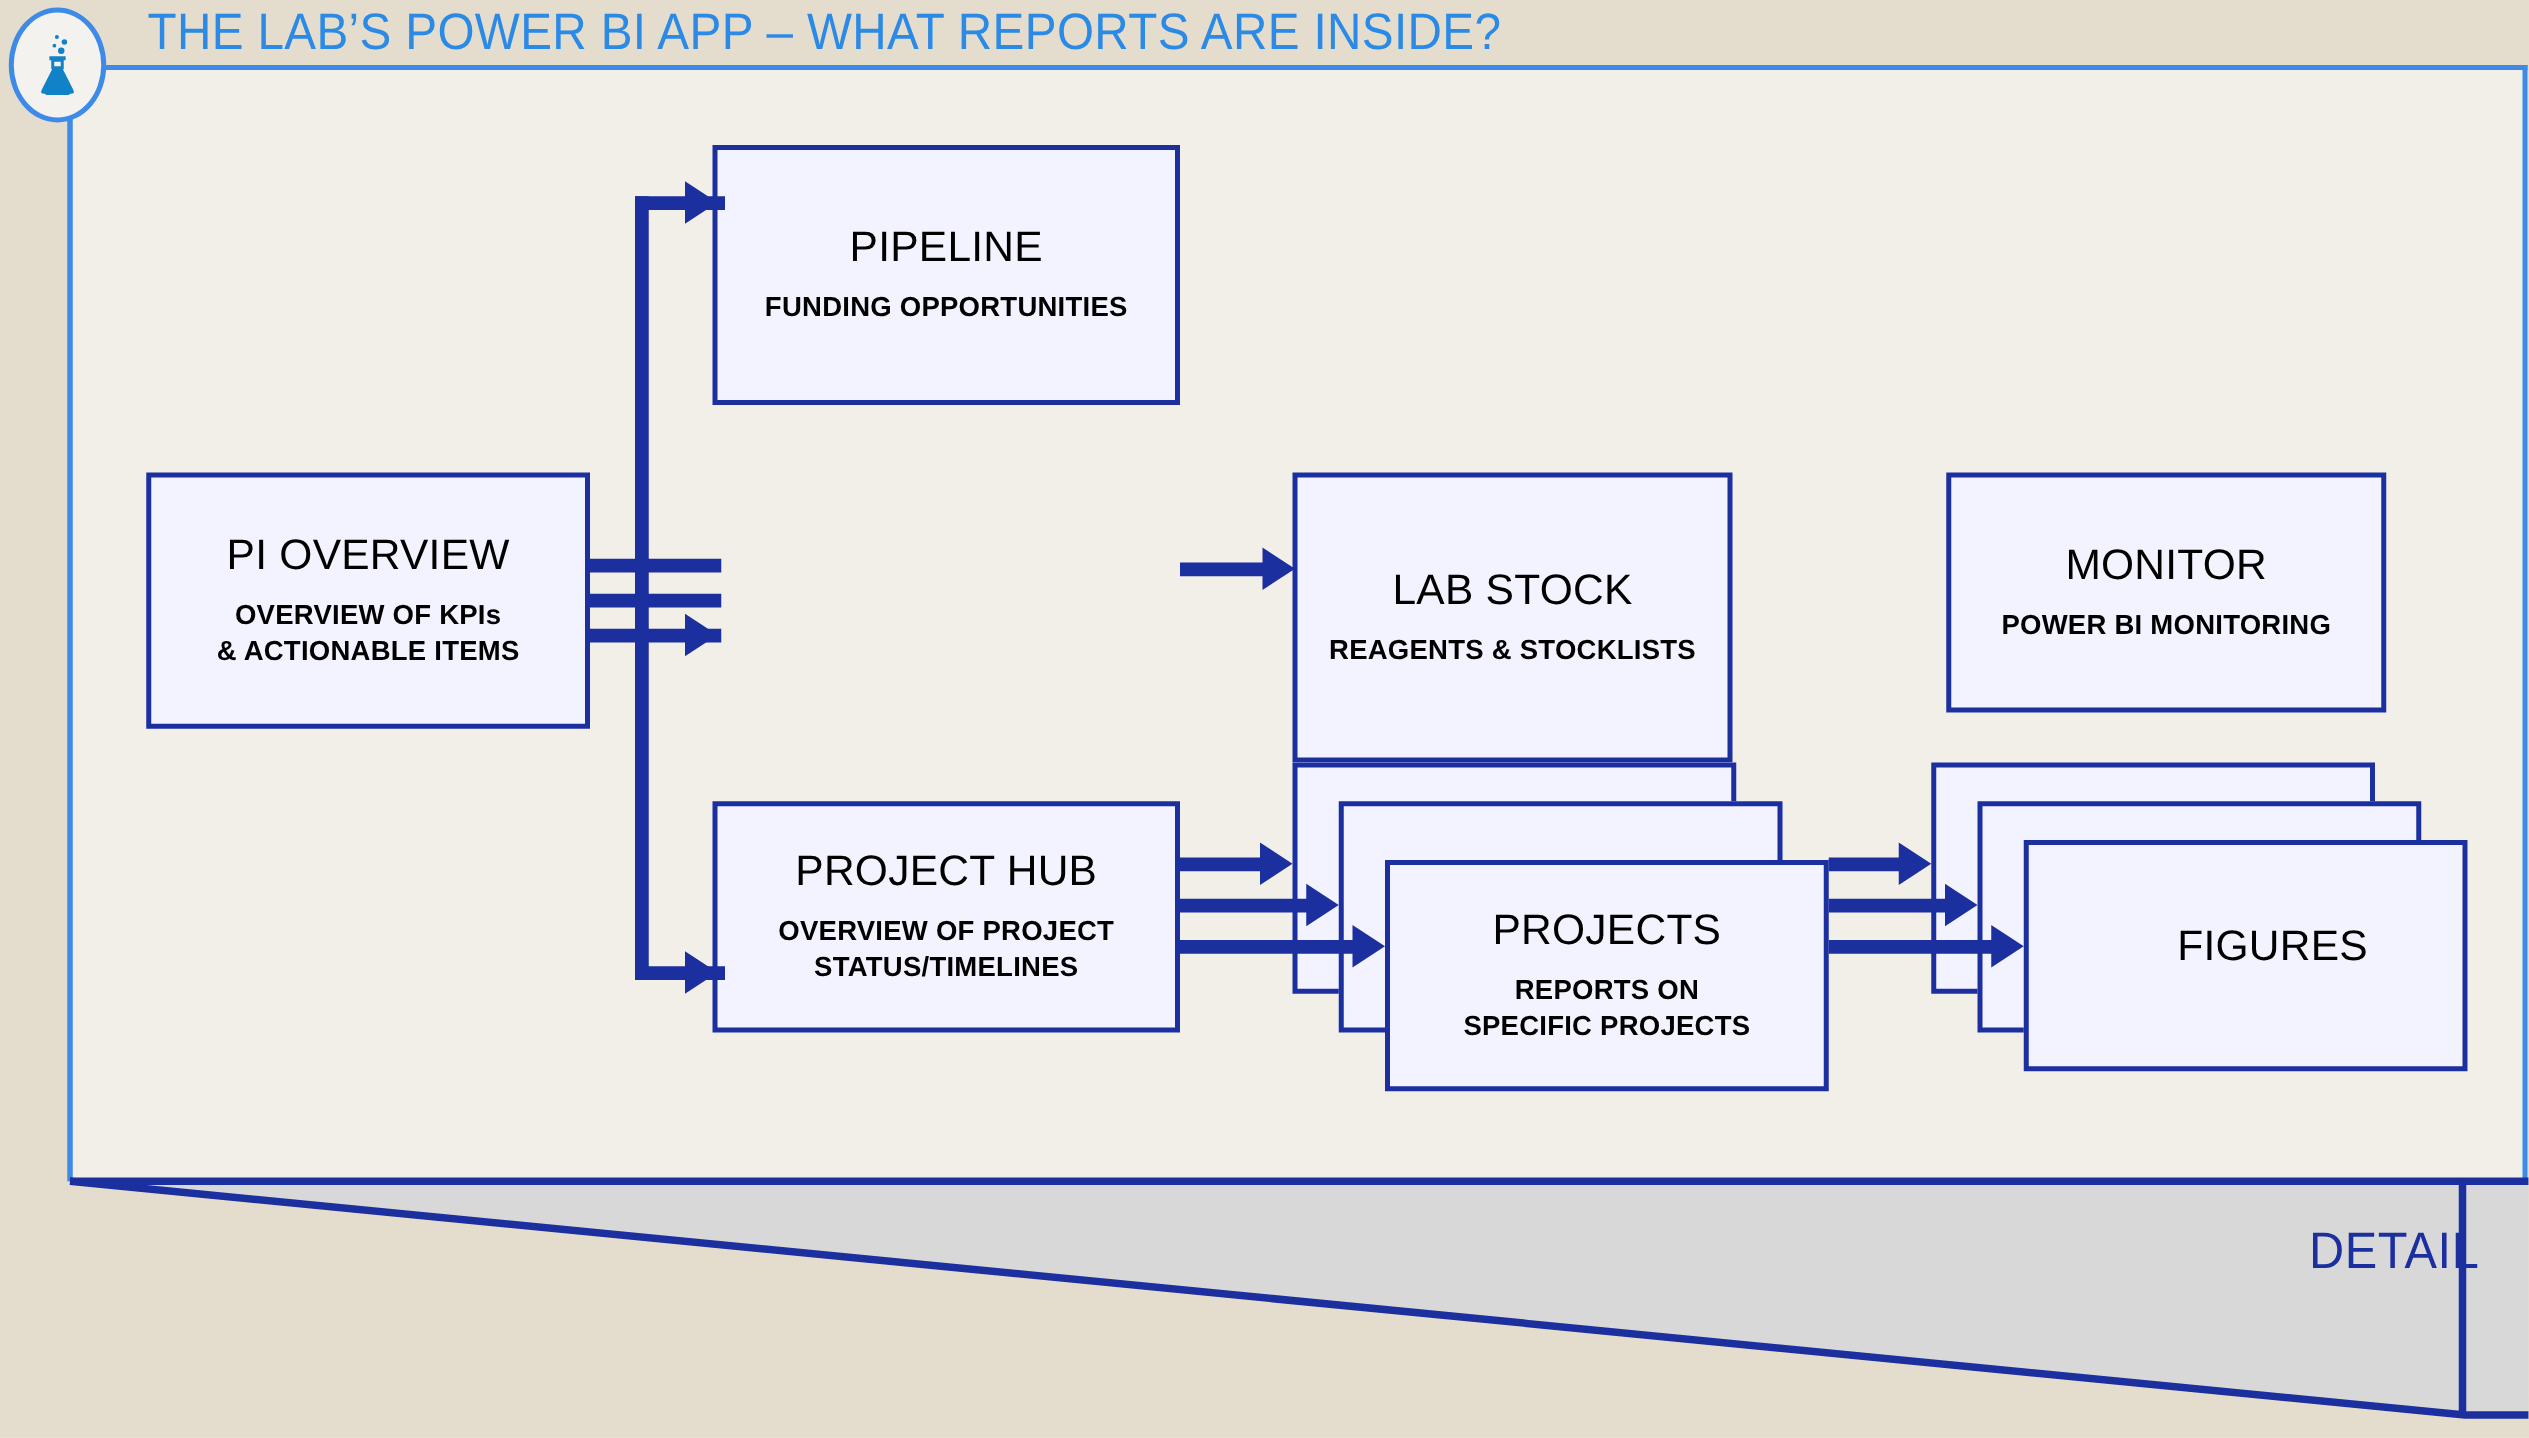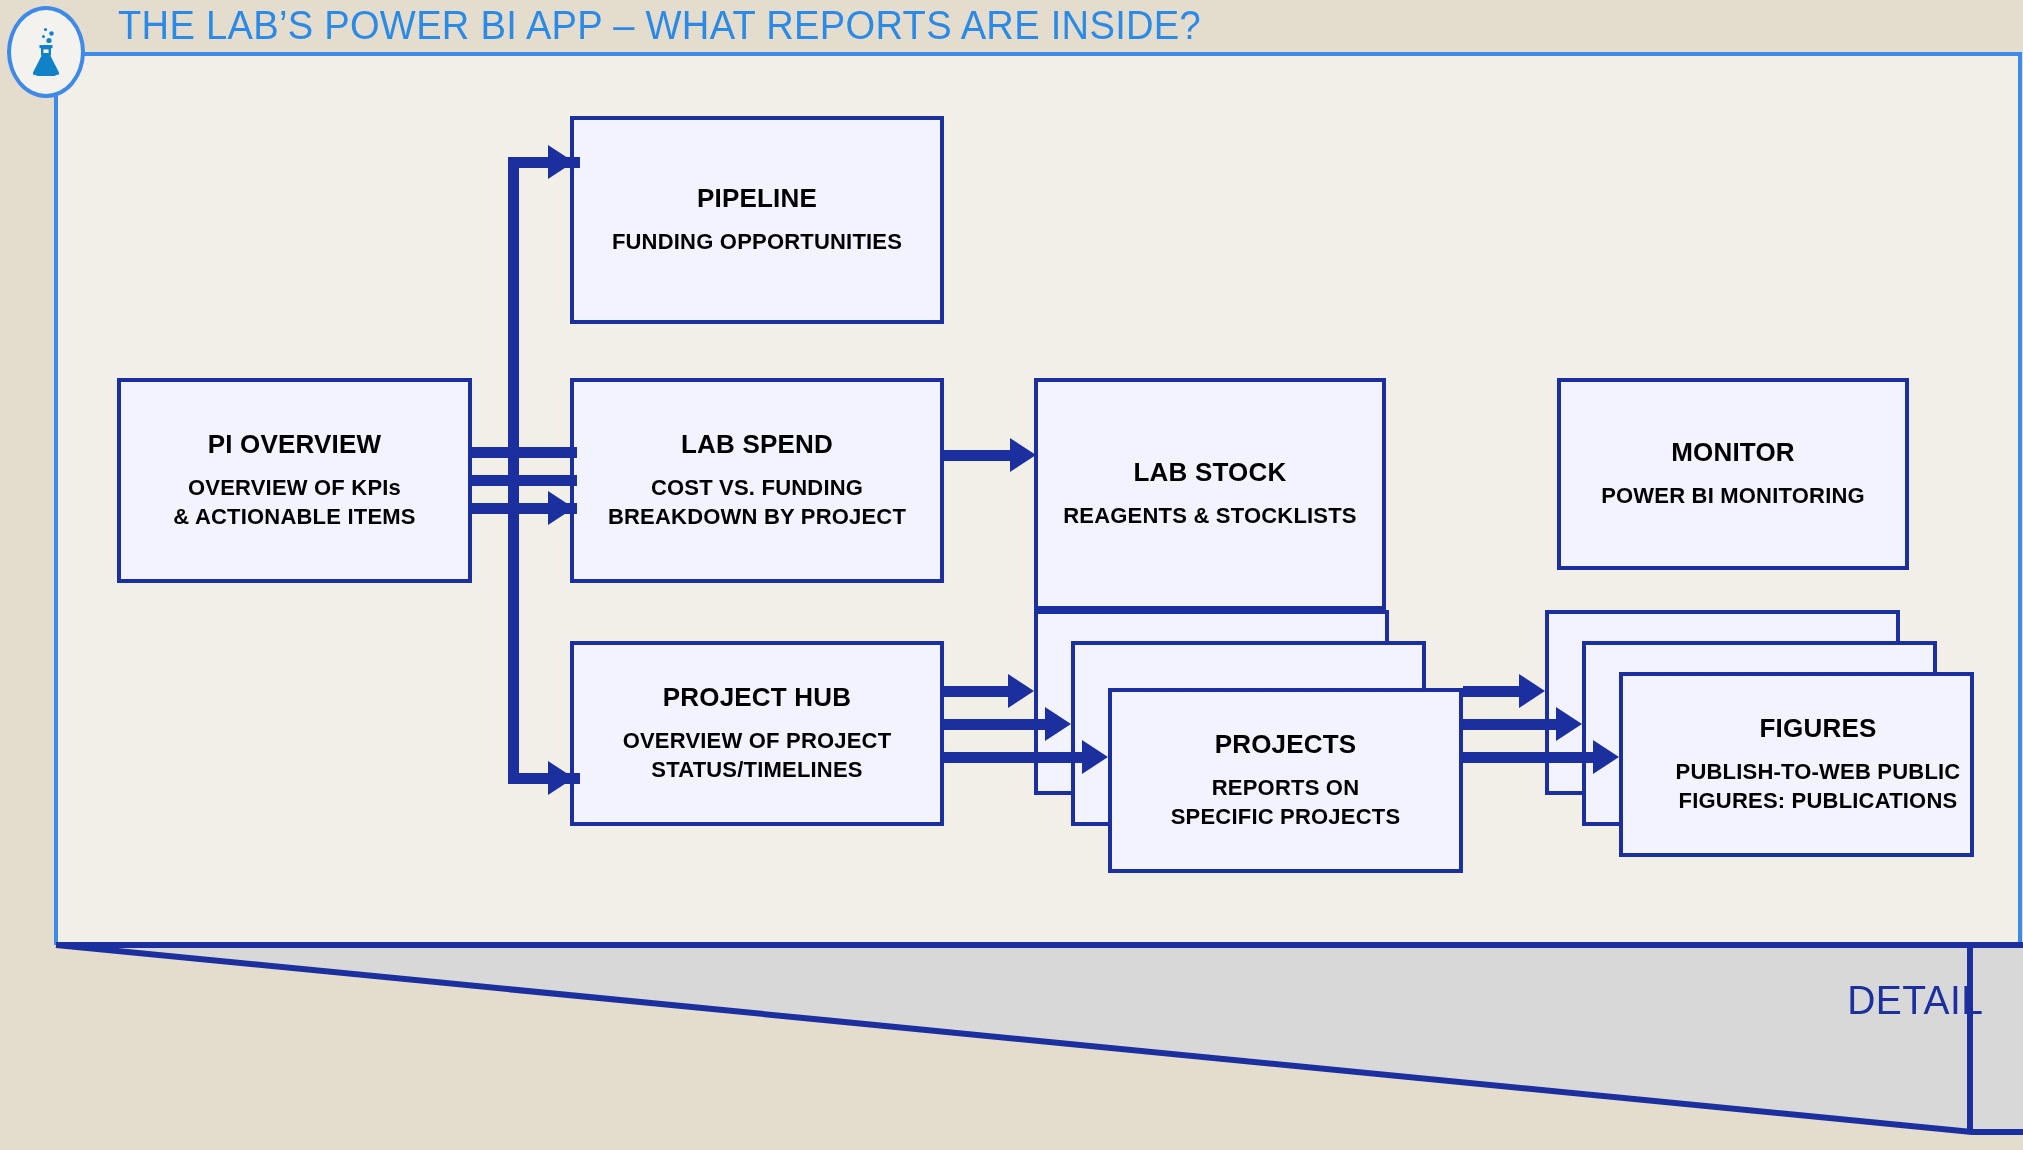--- a/index.html
+++ b/index.html
@@ -77,22 +77,22 @@
     border: 4px solid #1c2f9e;
     box-sizing: border-box;
     display: flex;
     flex-direction: column;
     align-items: center;
     justify-content: center;
     text-align: center;
     color: #000;
   }
   .node .title {
-    font-size: 26px;
-    font-weight: 700;
+    font-size: 34px;
+    font-weight: 400;
     letter-spacing: 0.2px;
     line-height: 1.1;
     margin-bottom: 14px;
   }
   .node .sub {
     font-size: 22px;
     font-weight: 700;
     line-height: 1.33;
     letter-spacing: 0.2px;
   }
@@ -152,27 +152,20 @@
       </div>
     </div>
 
     <div class="node" style="left:512px; top:60px; width:374px; height:208px;">
       <div class="title">PIPELINE</div>
       <div class="sub">
         <div>FUNDING OPPORTUNITIES</div>
       </div>
     </div>
 
-    <div class="node" style="left:512px; top:322px; width:374px; height:205px;">
-      <div class="title">LAB SPEND</div>
-      <div class="sub">
-        <div>COST VS. FUNDING</div>
-        <div>BREAKDOWN BY PROJECT</div>
-      </div>
-    </div>
 
     <div class="node" style="left:976px; top:322px; width:352px; height:232px;justify-content:center;">
       <div class="title">LAB STOCK</div>
       <div class="sub">
         <div>REAGENTS &amp; STOCKLISTS</div>
       </div>
     </div>
 
     <div class="node" style="left:1487px; top:322px; width:352px; height:192px;margin-left:12px;">
       <div class="title">MONITOR</div>
@@ -196,24 +189,20 @@
       <div class="sub">
         <div>REPORTS ON</div>
         <div>SPECIFIC PROJECTS</div>
       </div>
     </div>
 
     <div class="ghost" style="left:1487px; top:554px; width:355px; height:185px;"></div>
     <div class="ghost" style="left:1524px; top:585px; width:355px; height:185px;"></div>
     <div class="node" style="left:1561px; top:616px; width:355px; height:185px;padding-left:43px;">
       <div class="title">FIGURES</div>
-      <div class="sub">
-        <div>PUBLISH-TO-WEB PUBLIC</div>
-        <div>FIGURES: PUBLICATIONS</div>
-      </div>
     </div>
 
     <div class="hline" style="left:414px; top:391px; width:105px; height:11px;"></div>
     <div class="hline" style="left:414px; top:419px; width:105px; height:11px;"></div>
     <div class="hline" style="left:414px; top:447px; width:105px; height:11px;"></div>
 
     <div class="vline" style="left:450px; top:101px; width:11px; height:627px;"></div>
 
     <div class="hline" style="left:450px; top:101px; width:72px; height:11px;"></div>
     <div class="arrowhead" style="left:490px; top:89px;"></div>

